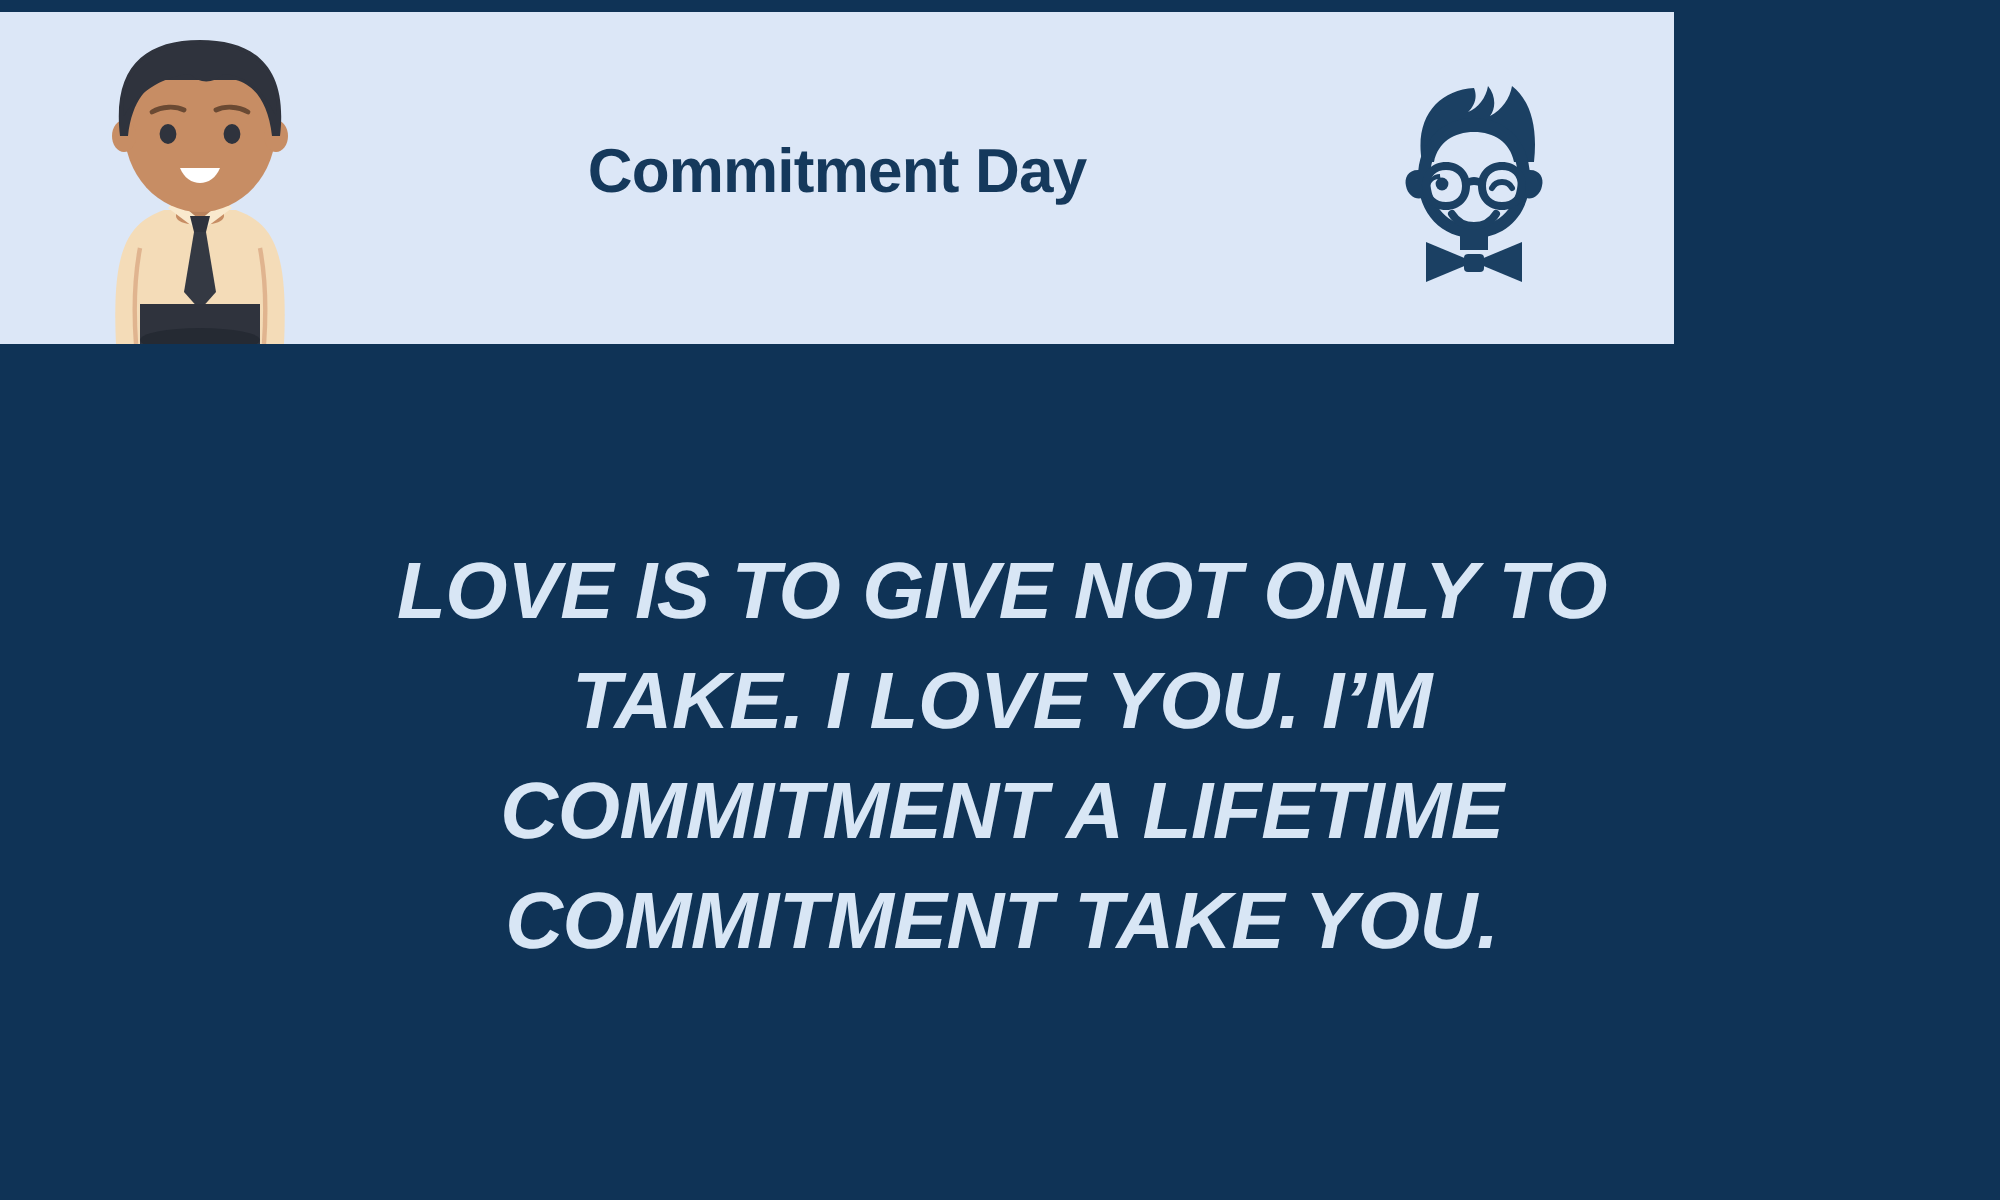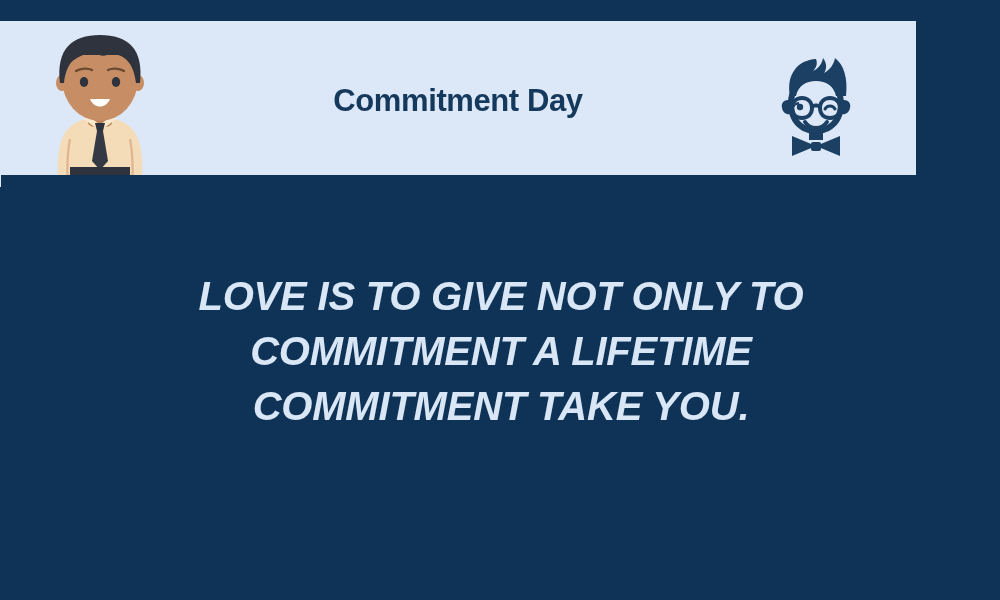--- a/index.html
+++ b/index.html
@@ -28,22 +28,22 @@
     position: absolute;
     top: 0; left: 0;
     width: 1000px;
     height: 9px;
     background: #0f3356;
   }
 
   
   .header {
     position: absolute;
-    top: 21px; left: 0;
-    width: 916px;
+    top: 6px; left: 0;
+    width: 837px;
     height: 166px;
     background: #dce7f7;
     display: flex;
     align-items: center;
     justify-content: space-between;
   }
 
   .header-left-art {
     width: 200px;
     height: 166px;
@@ -200,18 +200,19 @@
           <rect x="45" y="90" width="10" height="9" rx="2"></rect>
         </g>
       </svg>
     </div>
 
   </div>
 
   <div class="quote-area">
     <div class="quote-text">
       <span class="quote-line">LOVE IS TO GIVE NOT ONLY TO</span>
+      <span class="quote-line">TAKE. I LOVE YOU. I’M</span>
       <span class="quote-line">COMMITMENT A LIFETIME</span>
       <span class="quote-line">COMMITMENT TAKE YOU.</span>
     </div>
   </div>
 
 </div>
 
 </body></html>

